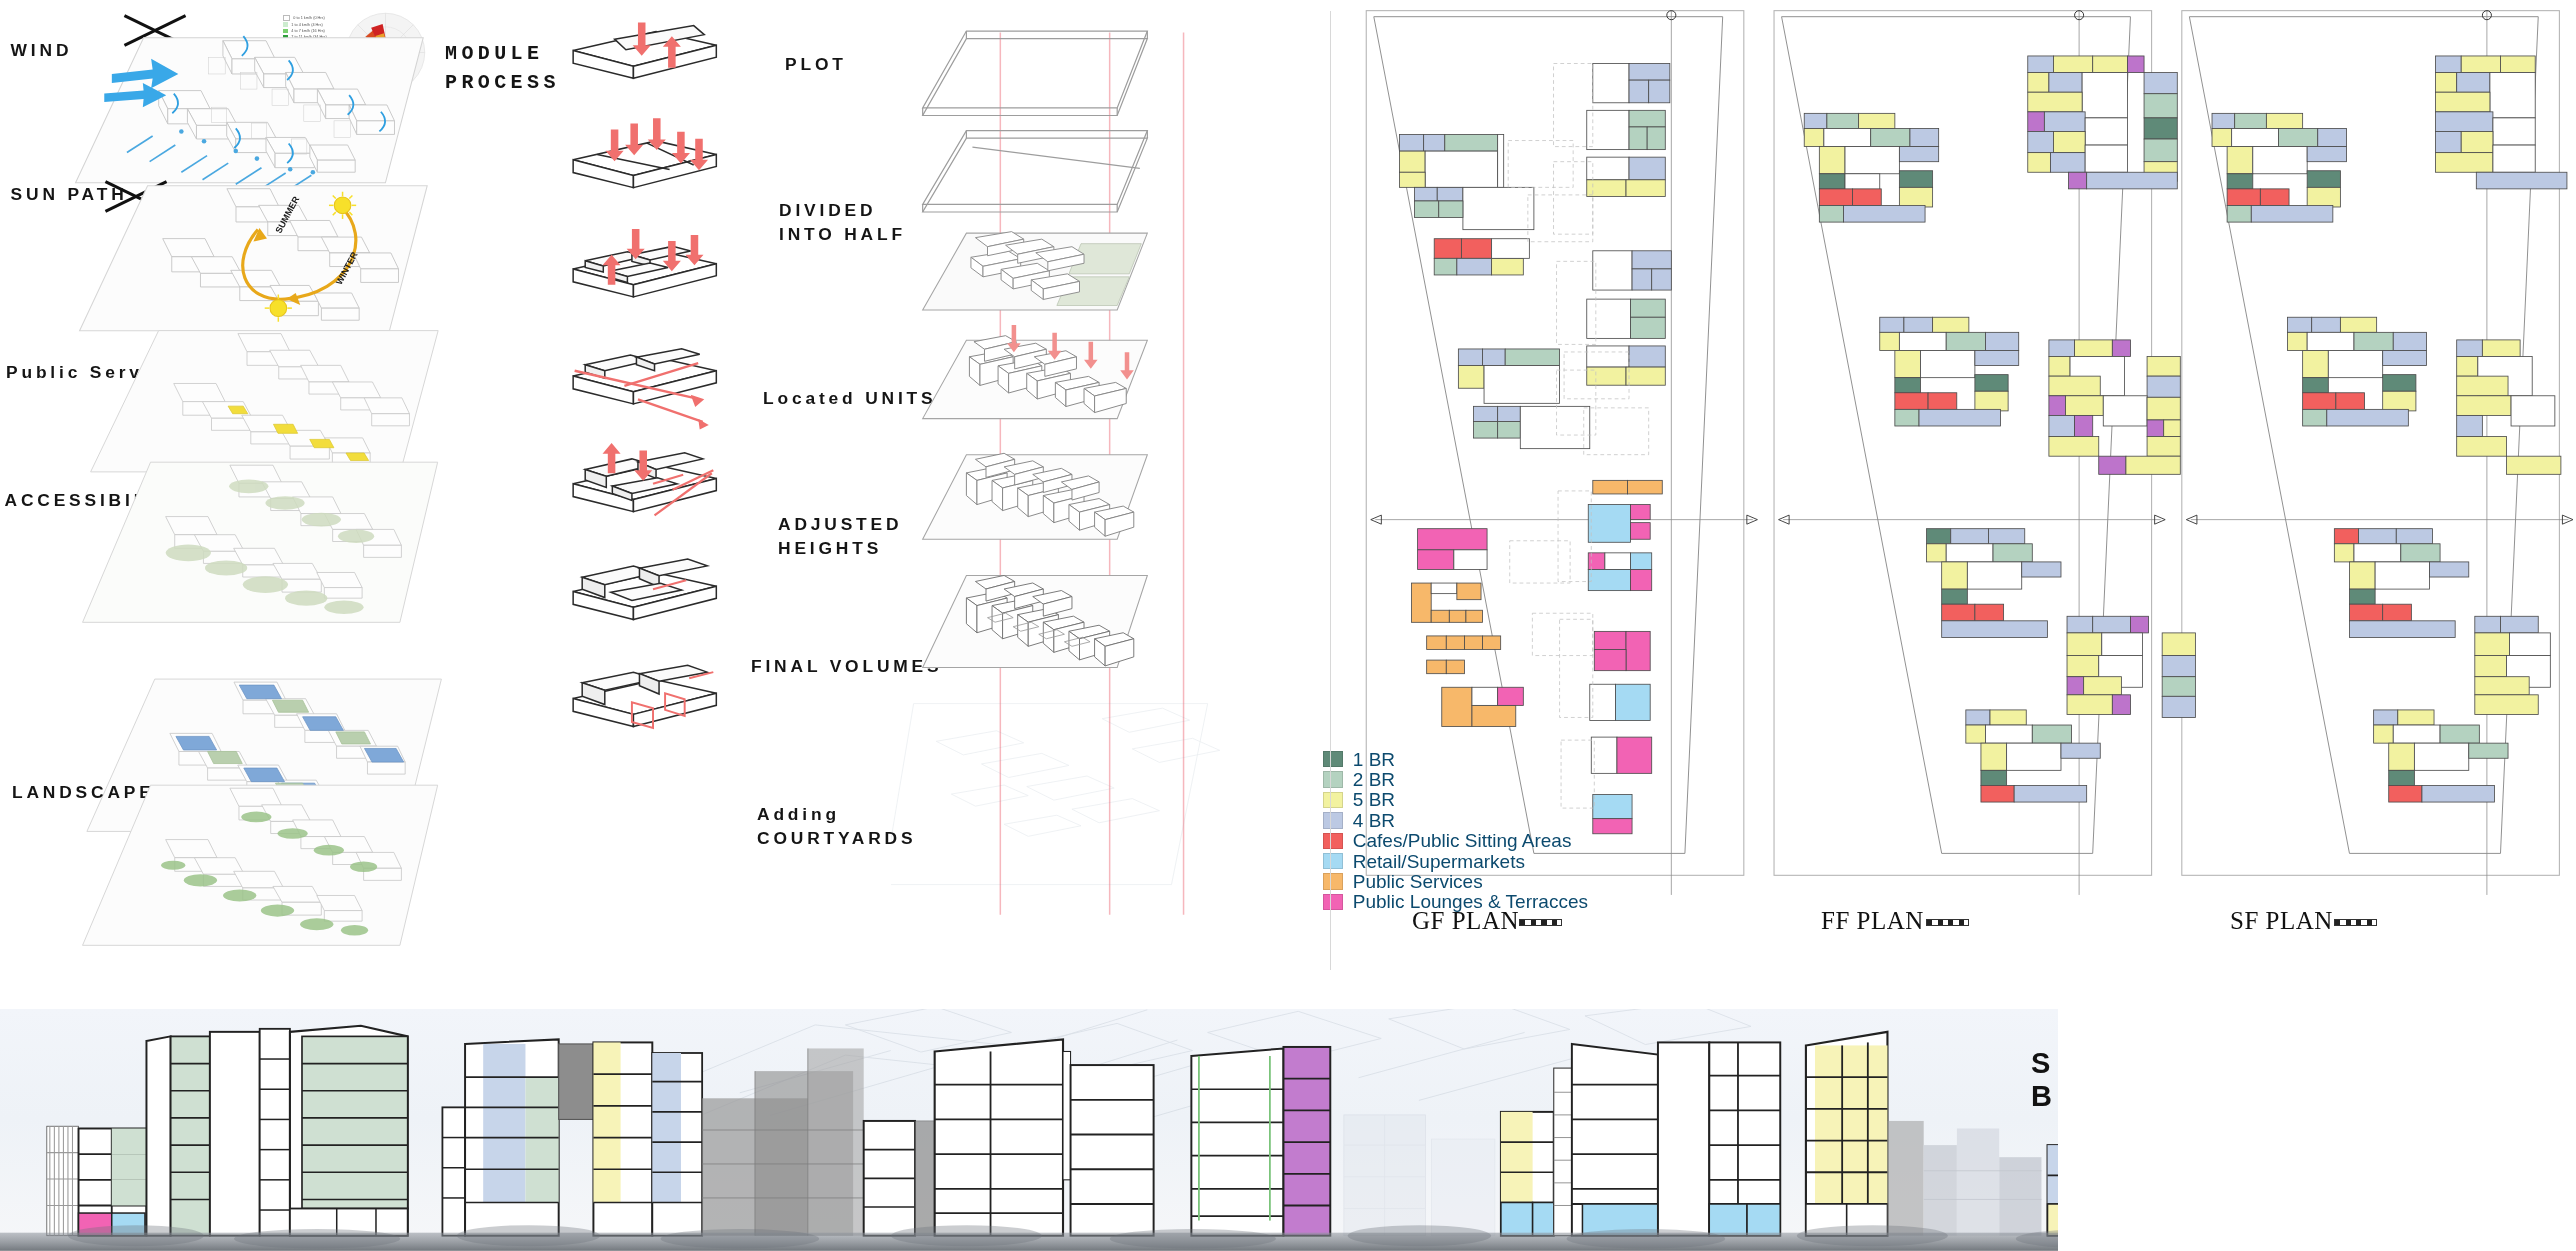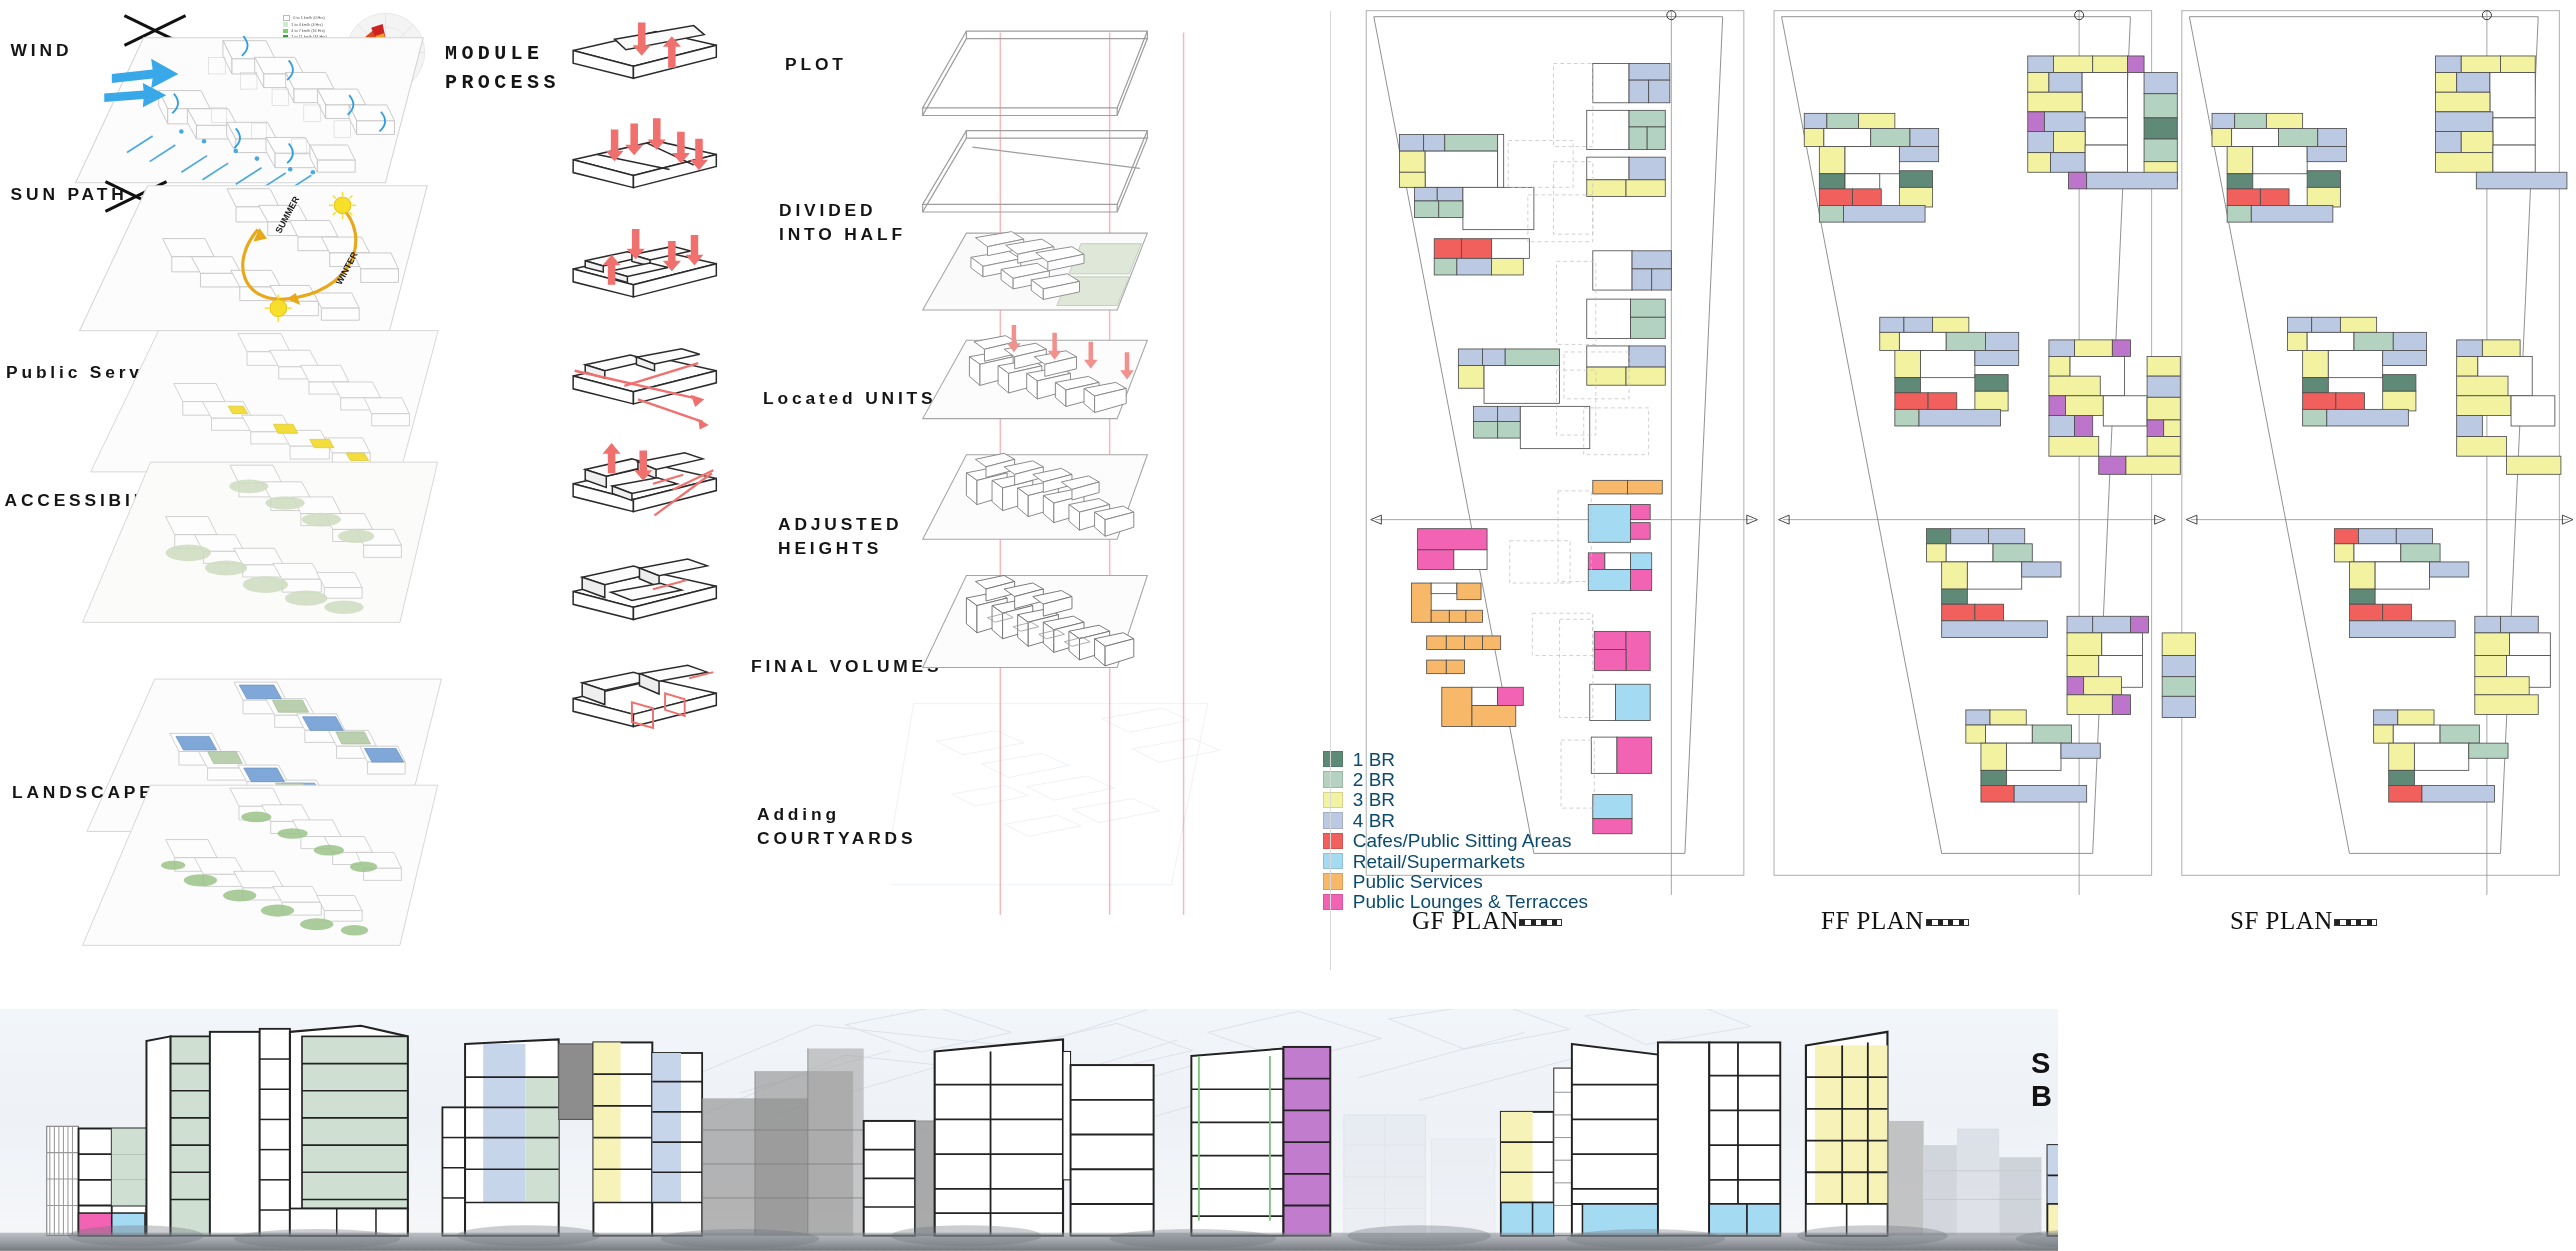--- a/index.html
+++ b/index.html
@@ -1197,21 +1197,21 @@
     <div class="leg-row">
       <span class="leg-sw" style="background:#5f8a78;"></span>
       <span class="leg-txt">1 BR</span>
     </div>
     <div class="leg-row">
       <span class="leg-sw" style="background:#b4d2c0;"></span>
       <span class="leg-txt">2 BR</span>
     </div>
     <div class="leg-row">
       <span class="leg-sw" style="background:#f2f2a0;"></span>
-      <span class="leg-txt">3 BR</span>
+      <span class="leg-txt">5 BR</span>
     </div>
     <div class="leg-row">
       <span class="leg-sw" style="background:#bcc9e3;"></span>
       <span class="leg-txt">4 BR</span>
     </div>
     <div class="leg-row">
       <span class="leg-sw" style="background:#f2605e;"></span>
       <span class="leg-txt">Cafes/Public Sitting Areas</span>
     </div>
     <div class="leg-row">

